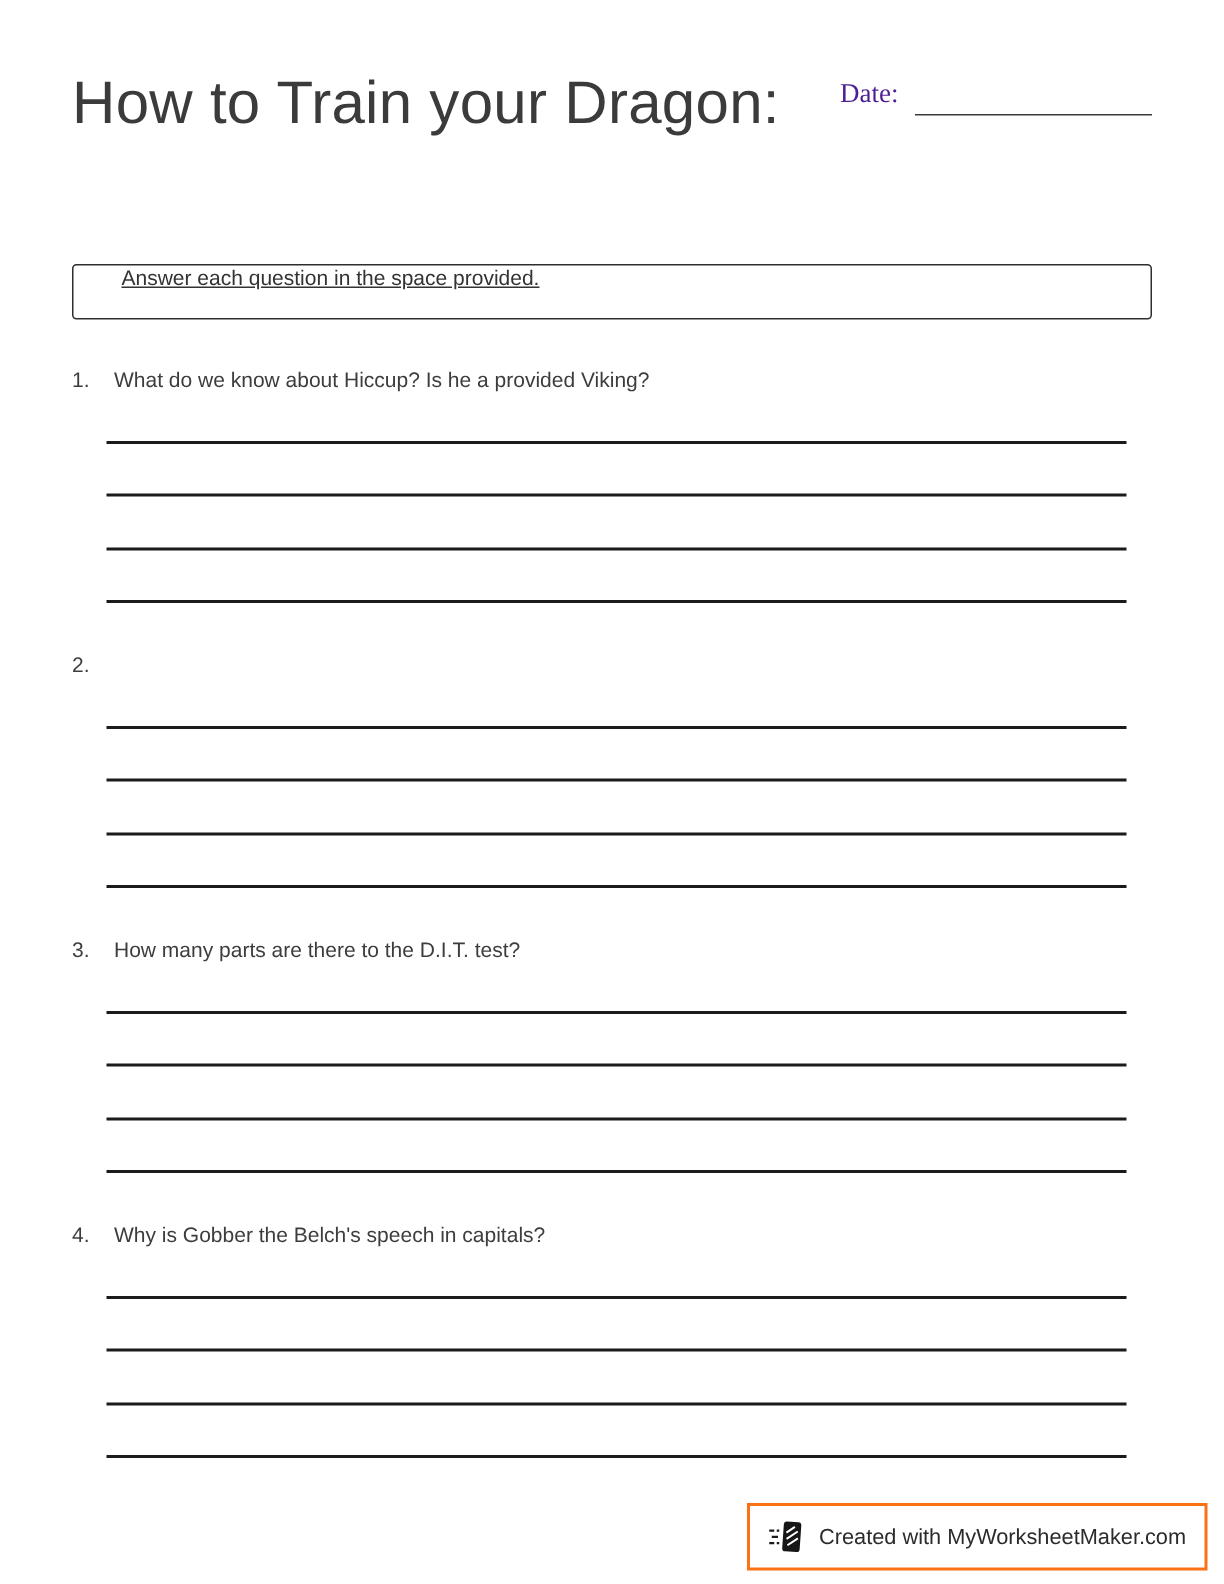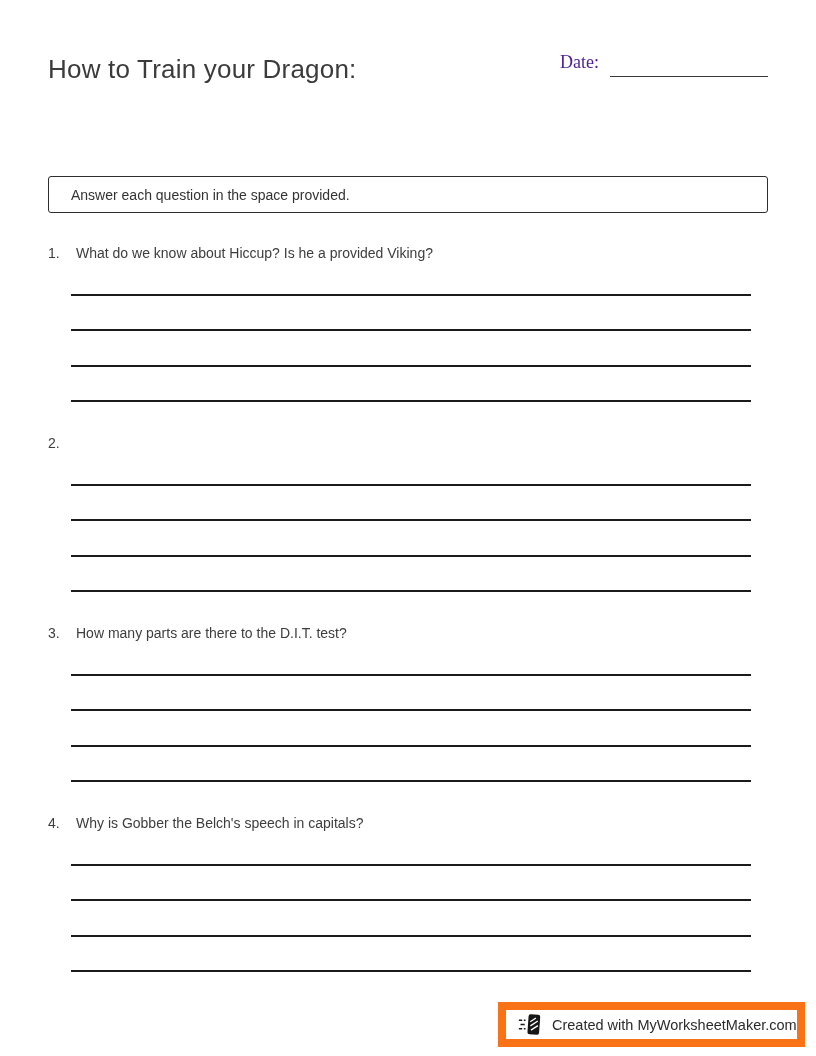--- a/index.html
+++ b/index.html
@@ -7,54 +7,54 @@
   .page {
     position:relative;
     width:816px; height:1056px;
     background:#ffffff;
     font-family:"Liberation Sans", sans-serif;
     color:#3d3d3d;
     overflow:hidden;
   }
   .title {
     position:absolute; left:48px; top:49px;
-    font-size:26px; line-height:41px; font-weight:400;
+    font-size:40px; line-height:41px; font-weight:400;
     color:#3b3b3b; letter-spacing:0.2px;
   }
   .date-wrap { position:absolute; left:560px; top:52px; }
   .date-label {
     font-family:"Liberation Serif", serif;
     font-size:18px; color:#4c1d95;
   }
   .date-line {
     position:absolute; left:50px; top:24px;
     width:158px; height:0;
     border-top:1.5px solid #3a3a3a;
   }
   .instruction-box {
     position:absolute; left:48px; top:176px;
     width:720px; height:37px;
     border:1px solid #2e2e2e; border-radius:3px;
-    display:flex; align-items:center;
-    padding:0 22px;
-    font-size:14px; color:#333333;
+    display:flex; 
+    padding:0 32px;
+    font-size:14px; color:#333333;text-decoration:underline;
   }
   .question { position:absolute; left:48px; width:720px; height:170px; }
   .q1 { top:244px; } .q2 { top:434px; } .q3 { top:624px; } .q4 { top:814px; }
   .q-label { font-size:14px; line-height:18px; color:#3d3d3d; display:flex; }
   .q-number { display:inline-block; width:28px; flex:0 0 28px; }
   .answer-line {
     position:absolute; left:23px; width:680px; height:0;
     border-top:2px solid #1b1b1b;
   }
   .l1 { top:50px; } .l2 { top:85.4px; } .l3 { top:120.8px; } .l4 { top:156.2px; }
   .credit-badge {
     position:absolute; left:498px; top:1002px;
     width:307px; height:45px;
-    border:8px solid #f97316;
+    border:2px solid #f97316;
     display:flex; align-items:center;
     padding:0 12px; gap:9px;
     background:#ffffff;
   }
   .credit-text { font-size:14.5px; color:#2b2b2b; white-space:nowrap; }
   .logo-icon { flex:0 0 auto; display:block; }
 </style>
 </head>
 <body>
 

